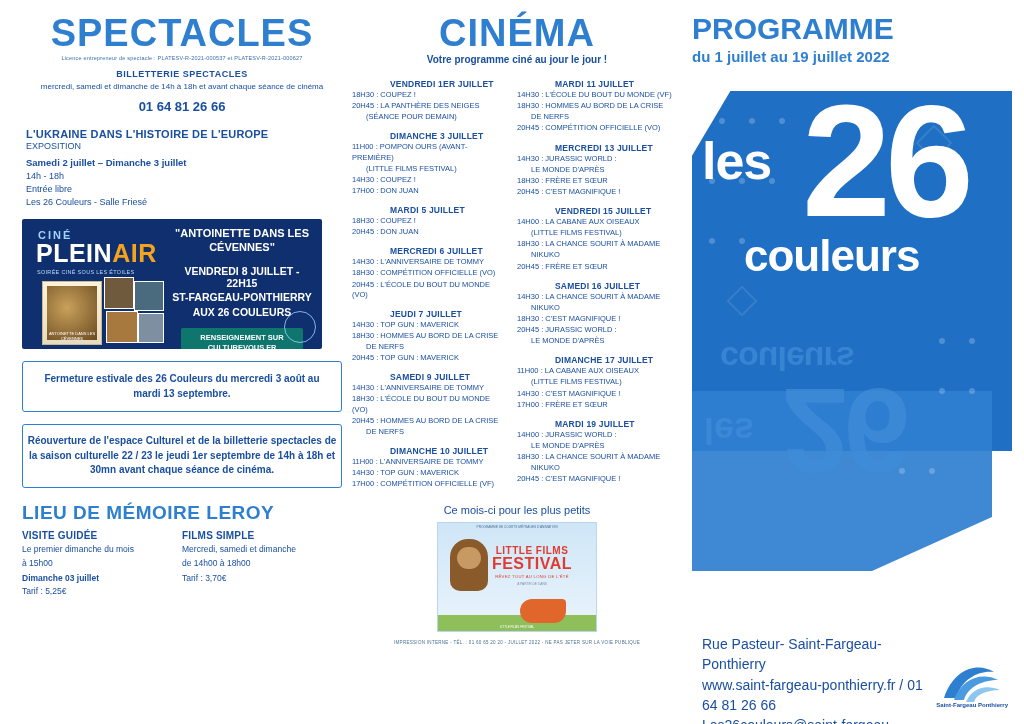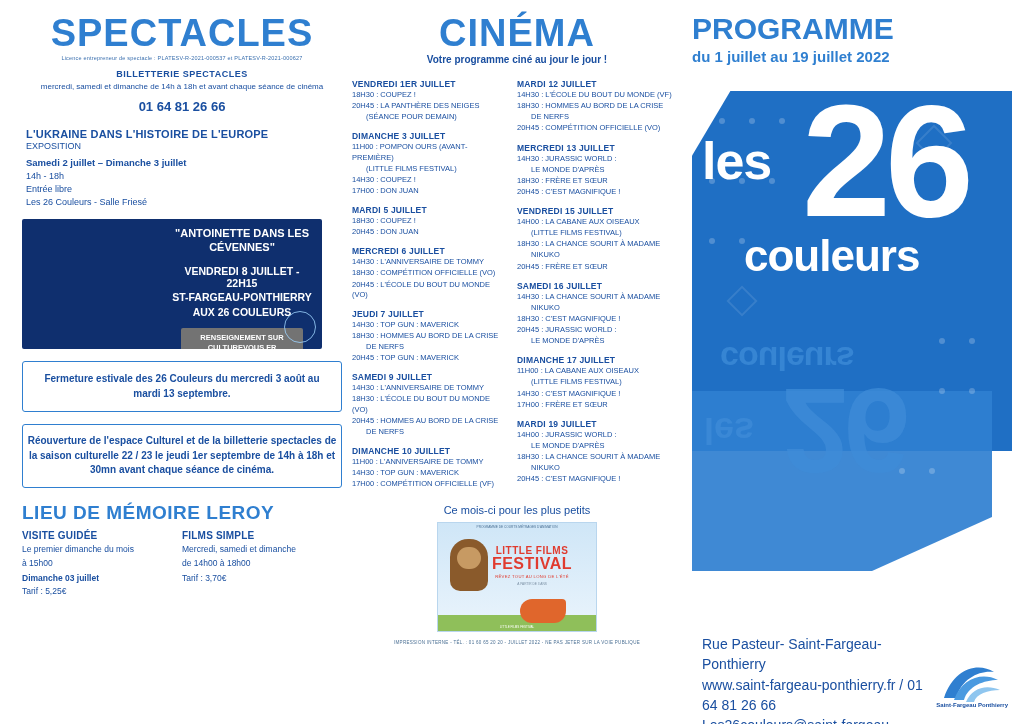--- a/index.html
+++ b/index.html
@@ -126,21 +126,21 @@
   .film-title {
     font-size: 11px; font-weight: bold; line-height: 1.25; color:#ffffff;
   }
   .flyer-date {
     font-size: 10.5px; font-weight: bold; margin-top: 10px; color:#ffffff;
   }
   .flyer-place {
     font-size: 10.5px; font-weight: bold; line-height:1.25; margin-top:2px; color:#ffffff;
   }
   .flyer-btn {
-    margin: 9px auto 0; width: 122px; background: #737373; color: #fff;
+    margin: 9px auto 0; width: 122px; background: #0f766e; color: #fff;
     font-size: 7.5px; font-weight: bold; text-align:center; padding: 5px 0;
     border-radius: 2px; line-height: 1.3;
   }
   .flyer-logo {
     position:absolute; right: 6px; bottom: 6px; width: 30px; height:30px;
     border-radius: 50%; border: 1px solid #9fd4ff; opacity:.8;
   }
 
   
   .infobox {
@@ -173,21 +173,21 @@
   
   #cinema-title { text-align: center; }
   .cine-slogan {
     text-align:center; font-size: 10px; font-weight: bold; margin-top: 2px;
     color:#1a4fa0;
   }
   .cine-cols { display:flex; margin-top: 14px; }
   .cine-col { width: 50%; padding-right: 10px; box-sizing: border-box;}
   .day-block { margin-bottom: 9px; }
   .day-title {
-    font-size: 8.5px; font-weight: bold; color: #1a4fa0; letter-spacing:.2px;
+    font-size: 8.5px; font-weight: bold; color: #1a4fa0; letter-spacing:.2px;margin-left:38px;
   }
   .day-line {
     font-size: 7.5px; color: #1a4fa0; line-height: 1.35; margin-top: 1px;
   }
   .day-line .ind { display:inline-block; padding-left: 14px;}
   .petits-title {
     text-align:center; font-size: 11px; font-weight:normal; margin-top: 6px;
   }
   .lf-poster {
     margin: 6px auto 0; width: 158px; height: 108px;
@@ -335,20 +335,37 @@
     <div class="expo-block">
       <div class="expo-title">L'UKRAINE DANS L'HISTOIRE DE L'EUROPE</div>
       <div class="expo-kind">EXPOSITION</div>
       <div class="expo-date">Samedi 2 juillet – Dimanche 3 juillet</div>
       <div class="expo-line">14h - 18h</div>
       <div class="expo-line">Entrée libre</div>
       <div class="expo-line">Les 26 Couleurs - Salle Friesé</div>
     </div>
 
     <div class="flyer">
+      <div class="flyer-left">
+        <div class="cine-word">CINÉ</div>
+        <div class="plein-air">
+          <span>PLEIN</span><span class="air">AIR</span>
+        </div>
+        <div class="flyer-sub">SOIRÉE CINÉ SOUS LES ÉTOILES</div>
+        <div class="poster">
+          <div class="poster-inner"></div>
+          <div class="poster-txt">ANTOINETTE DANS LES CÉVENNES</div>
+        </div>
+        <div class="flyer-photos">
+          <div class="ph ph1"></div>
+          <div class="ph ph2"></div>
+          <div class="ph ph3"></div>
+          <div class="ph ph4"></div>
+        </div>
+      </div>
       <div class="flyer-right">
         <div class="film-title">"ANTOINETTE DANS LES CÉVENNES"</div>
         <div class="flyer-date">VENDREDI 8 JUILLET - 22H15</div>
         <div class="flyer-place">ST-FARGEAU-PONTHIERRY</div>
         <div class="flyer-place">AUX 26 COULEURS</div>
         <div class="flyer-btn">
           <div>RENSEIGNEMENT SUR</div>
           <div>CULTUREVOUS.FR</div>
         </div>
       </div>
@@ -424,21 +441,21 @@
           </div>
           <div class="day-block">
             <div class="day-title">DIMANCHE 10 JUILLET</div>
             <div class="day-line">11H00 : L'ANNIVERSAIRE DE TOMMY</div>
             <div class="day-line">14H30 : TOP GUN : MAVERICK</div>
             <div class="day-line">17H00 : COMPÉTITION OFFICIELLE (VF)</div>
           </div>
         </div>
       <div class="cine-col" id="cine-col-2">
           <div class="day-block">
-            <div class="day-title">MARDI 12 JUILLET</div>
+            <div class="day-title">MARDI 11 JUILLET</div>
             <div class="day-line">14H30 : L'ÉCOLE DU BOUT DU MONDE (VF)</div>
             <div class="day-line">18H30 : HOMMES AU BORD DE LA CRISE</div>
             <div class="day-line"><span class="ind">DE NERFS</span></div>
             <div class="day-line">20H45 : COMPÉTITION OFFICIELLE (VO)</div>
           </div>
           <div class="day-block">
             <div class="day-title">MERCREDI 13 JUILLET</div>
             <div class="day-line">14H30 : JURASSIC WORLD :</div>
             <div class="day-line"><span class="ind">LE MONDE D'APRÈS</span></div>
             <div class="day-line">18H30 : FRÈRE ET SŒUR</div>

